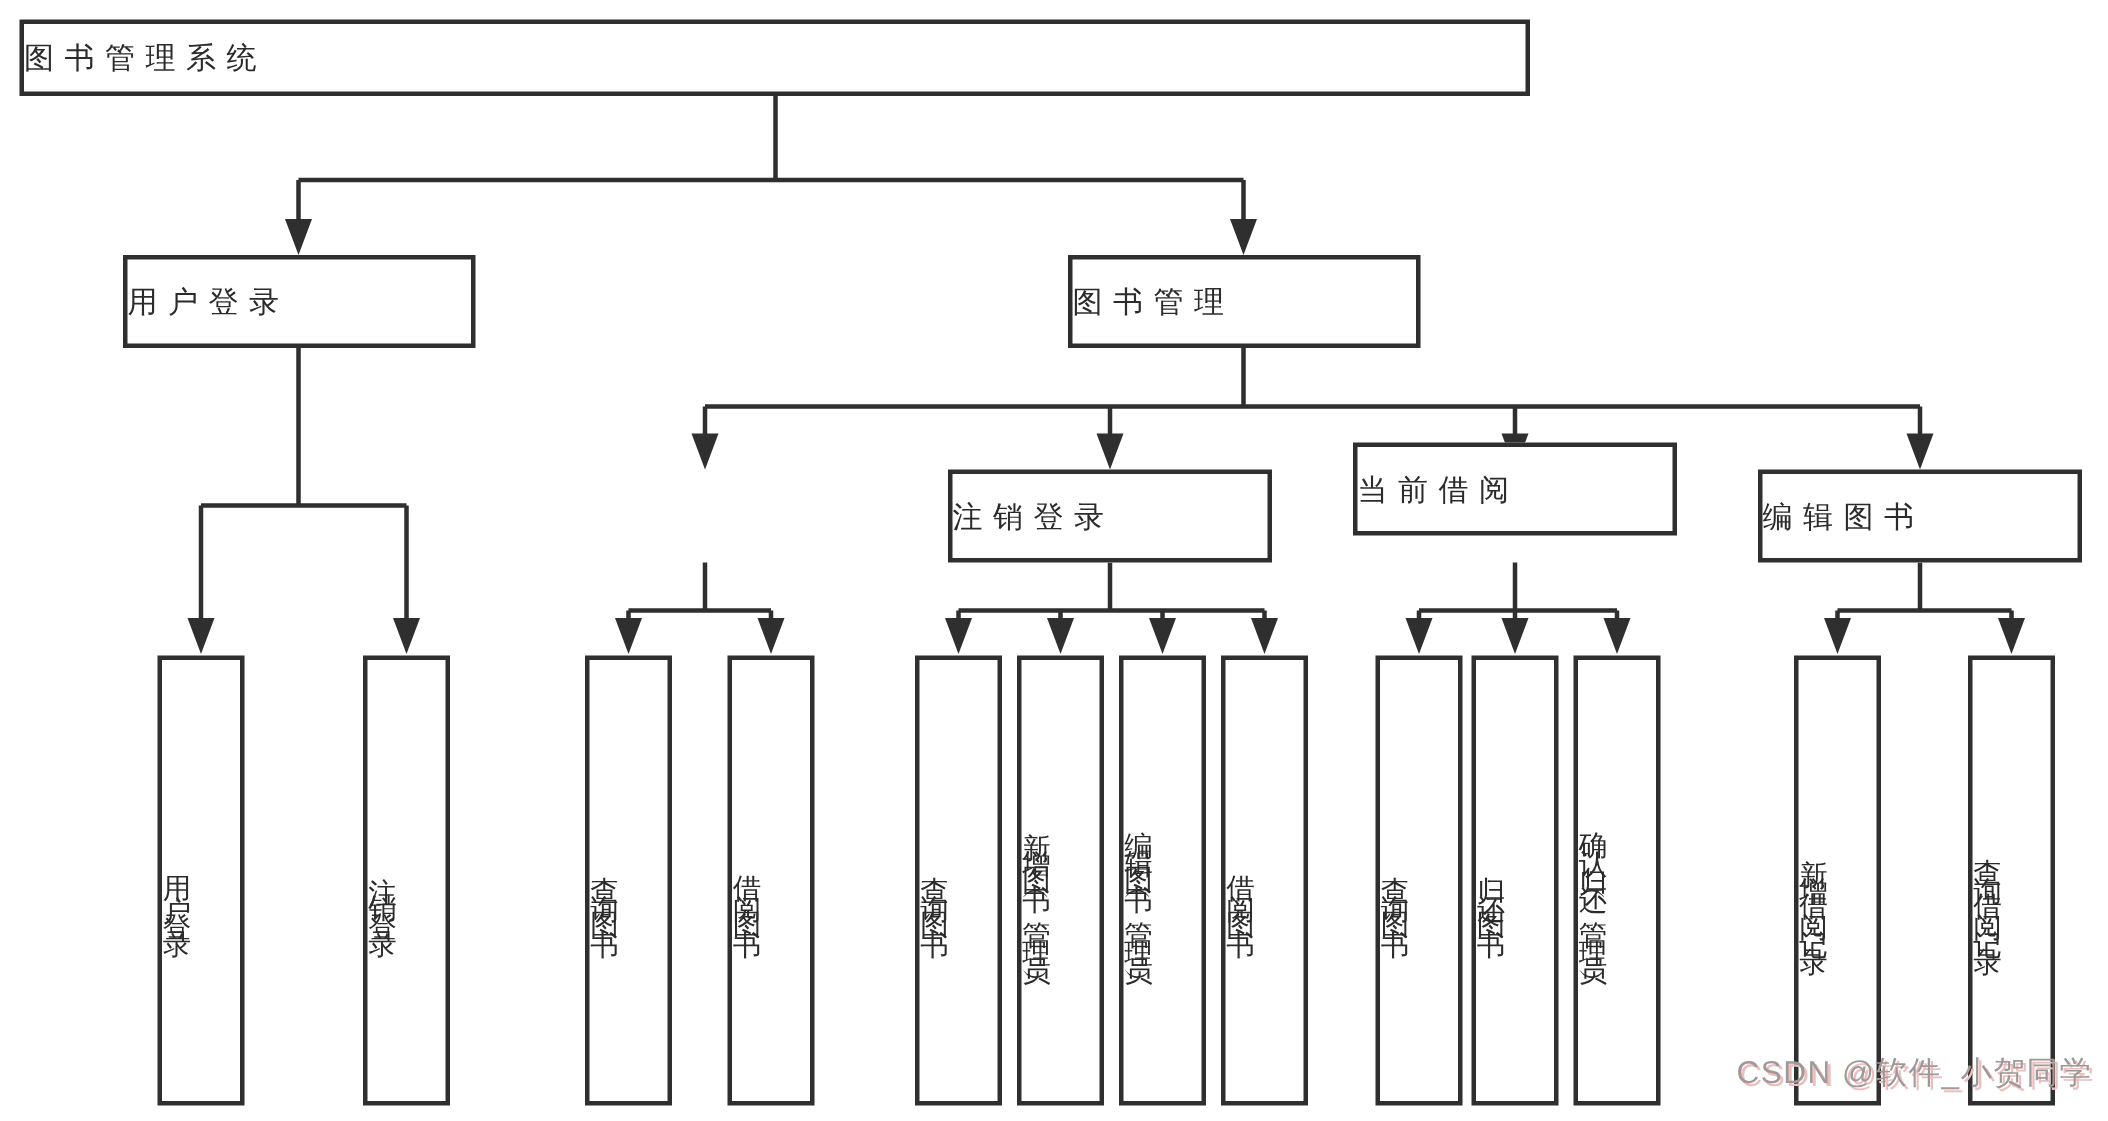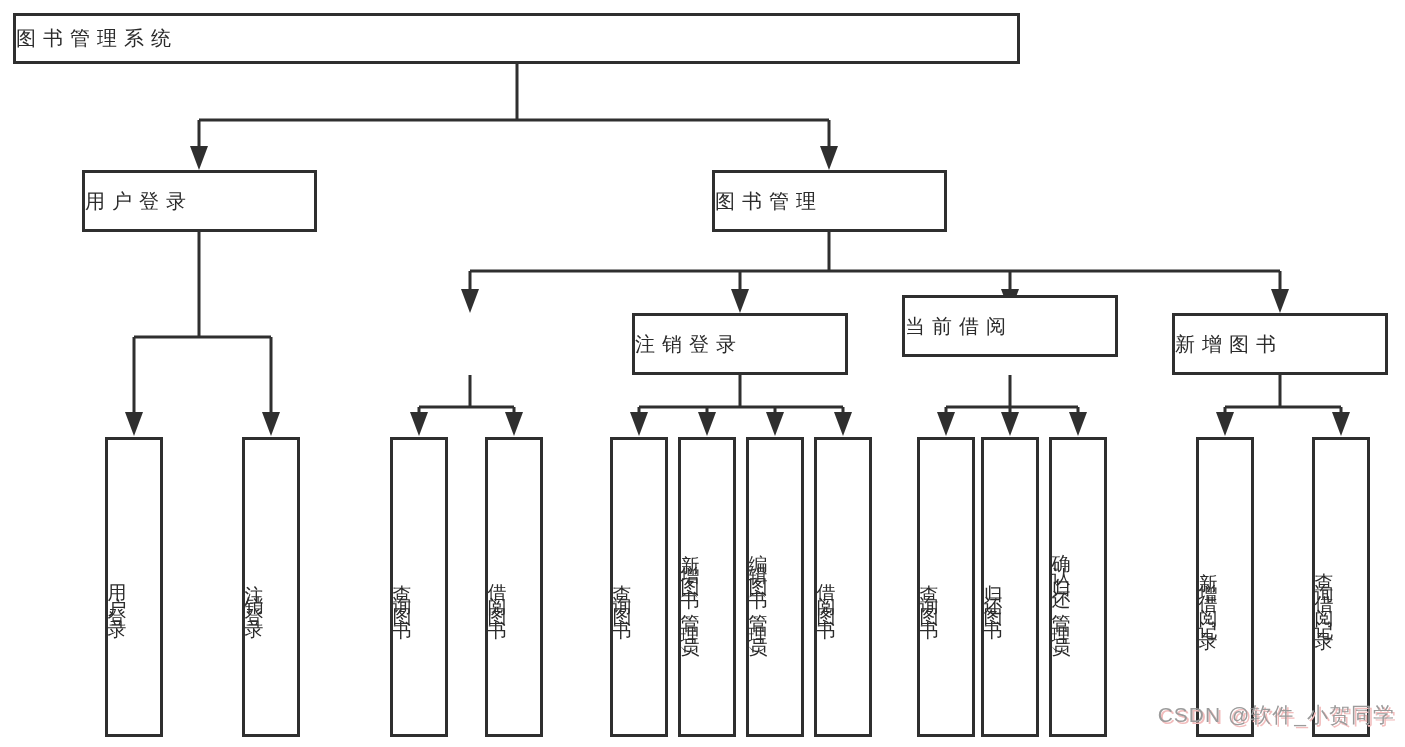--- a/index.html
+++ b/index.html
@@ -120,21 +120,21 @@
     <span>图书管理</span>
   </div>
 
   <div class="box h" style="left:632px; top:313px; width:216px; height:62px;">
     <span>注销登录</span>
   </div>
   <div class="box h" style="left:902px; top:295px; width:216px; height:62px;">
     <span>当前借阅</span>
   </div>
   <div class="box h" style="left:1172px; top:313px; width:216px; height:62px;">
-    <span>新增图书</span>
+    <span>编辑图书</span>
   </div>
 
   <div class="box v" style="left:105px; top:437px; width:58px; height:300px;">
     <span>用户登录</span>
   </div>
   <div class="box v" style="left:242px; top:437px; width:58px; height:300px;">
     <span>注销登录</span>
   </div>
 
   <div class="box v" style="left:390px; top:437px; width:58px; height:300px;">

